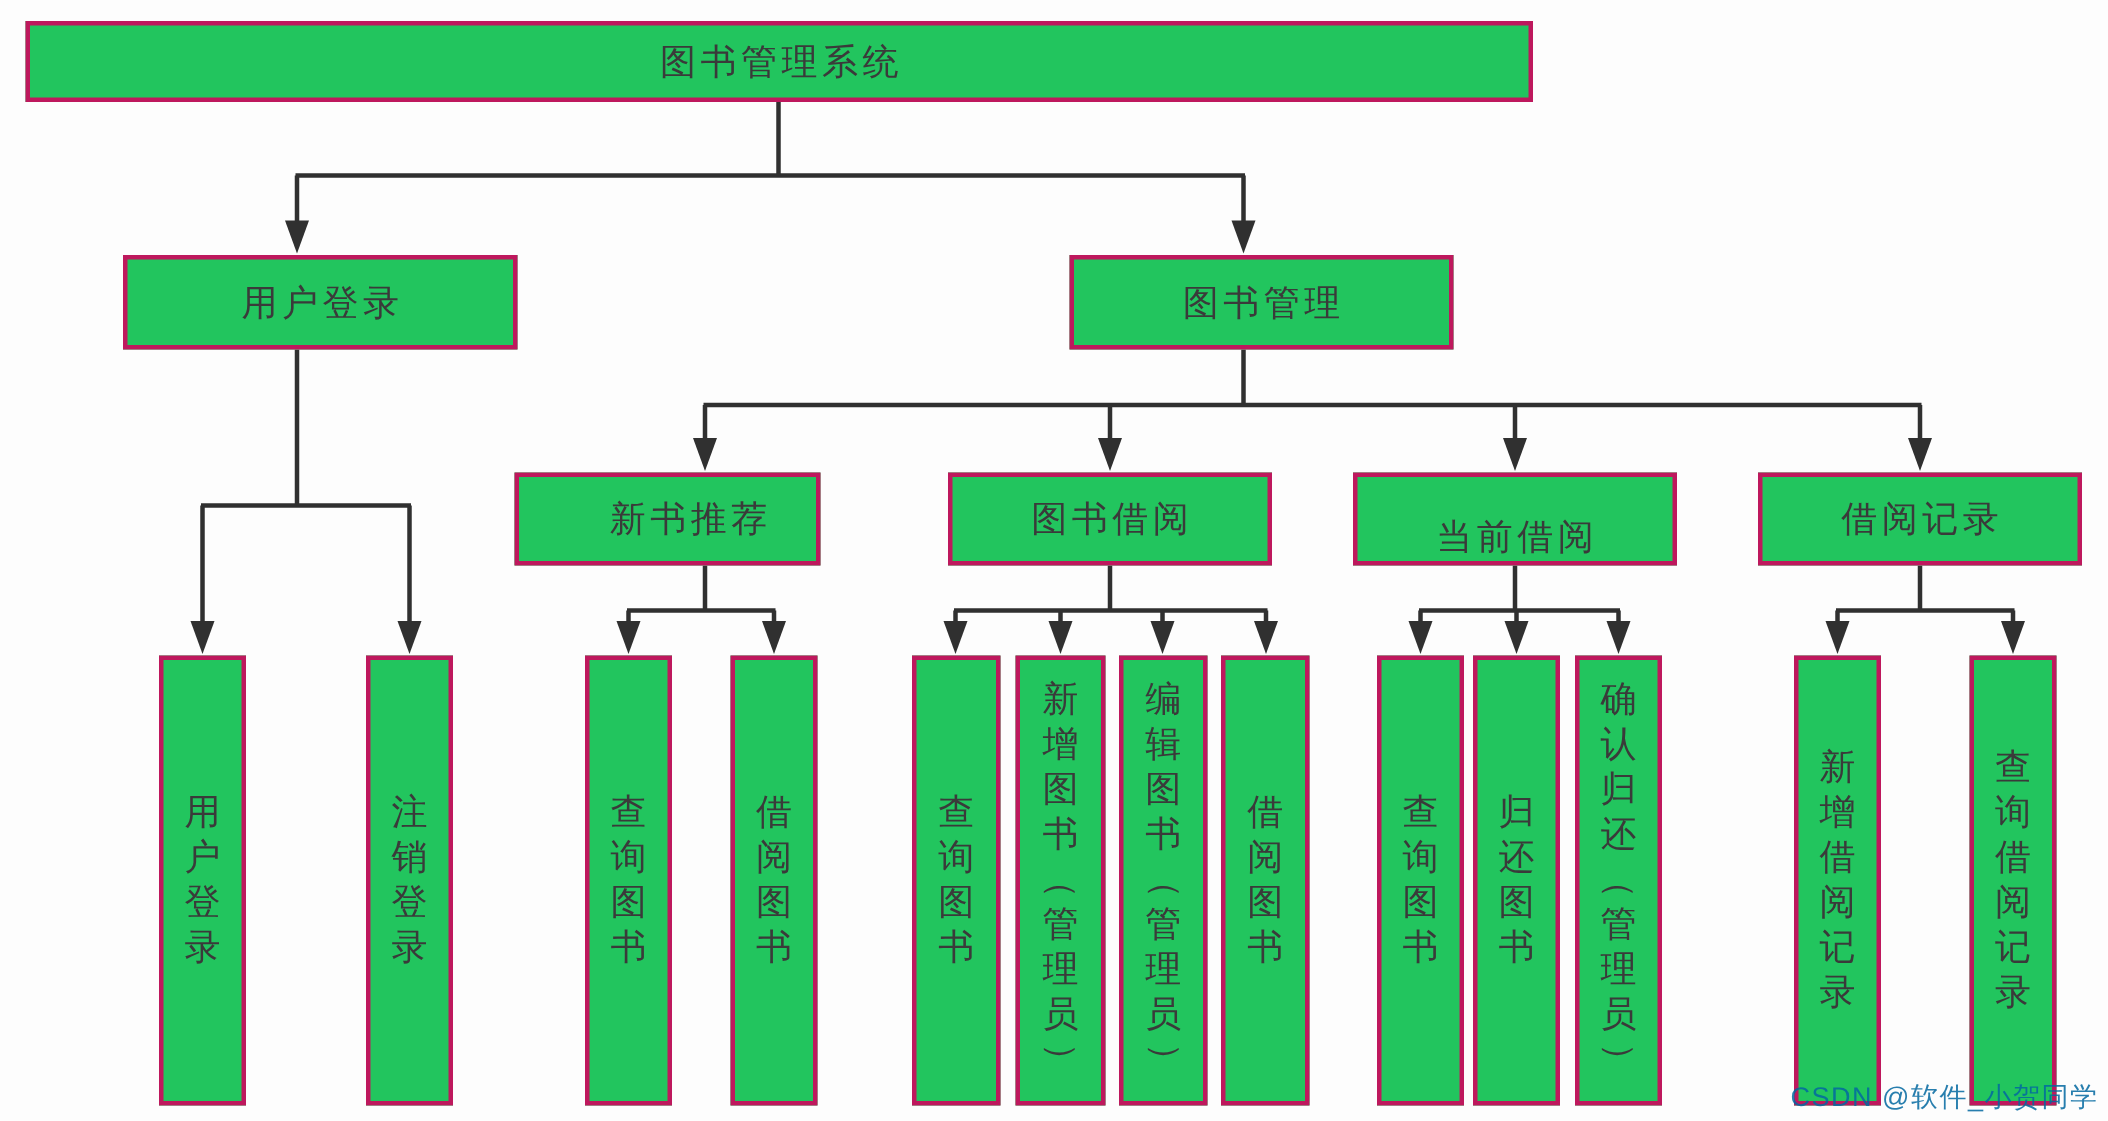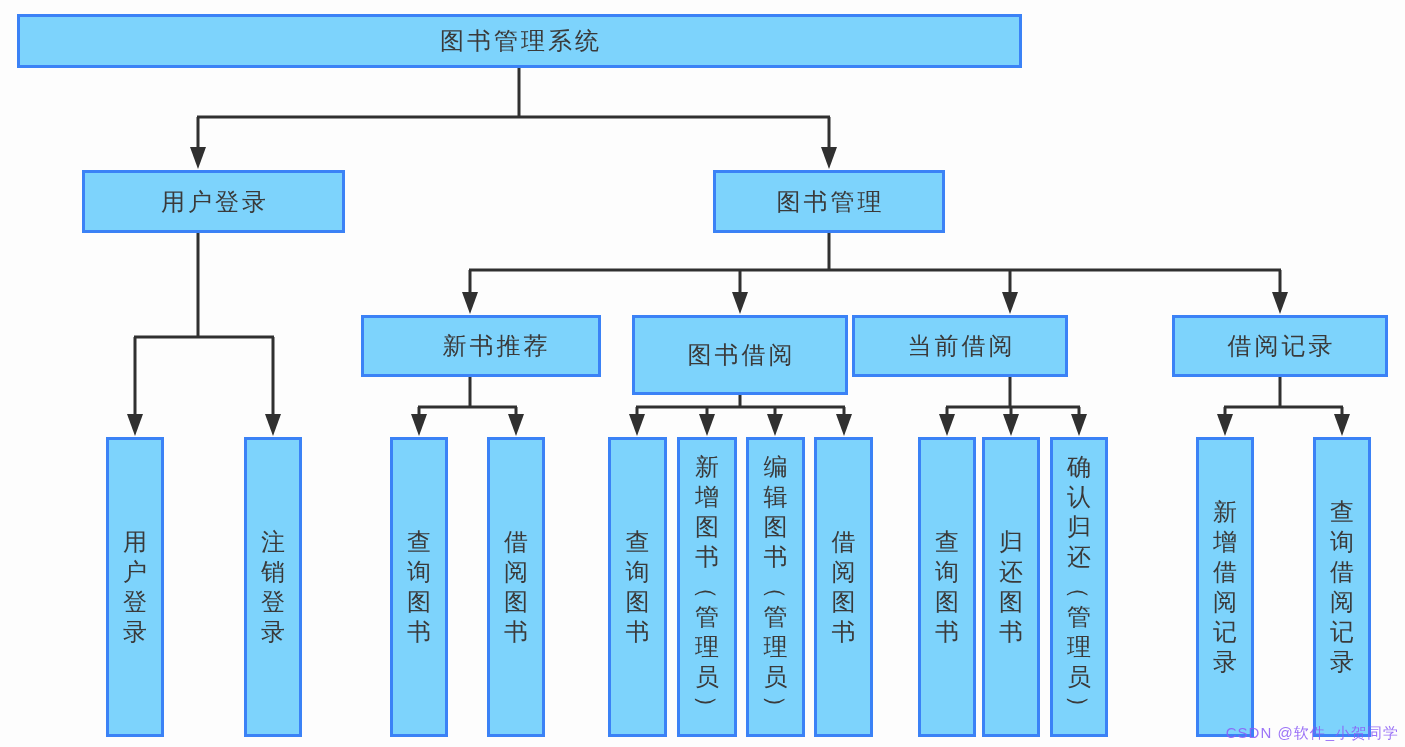--- a/index.html
+++ b/index.html
@@ -1,32 +1,32 @@
 <!DOCTYPE html>
 <html><head>
 <meta charset="utf-8">
 <style>
   html,body{margin:0;padding:0;}
   body{font-family:"Liberation Sans","DejaVu Sans",sans-serif;background:#ffffff;}
   #canvas{position:relative;width:1405px;height:747px;background:#fdfdfd;overflow:hidden;}
   .box{
-    position:absolute;box-sizing:border-box;background:#7dd3fc;
-    border:3px solid #3b82f6;color:#3a3a3a;
+    position:absolute;box-sizing:border-box;background:#22c55e;
+    border:3px solid #be185d;color:#3a3a3a;
     display:flex;align-items:center;justify-content:center;
   }
   .hlabel{font-size:24px;letter-spacing:3px;text-indent:3px;white-space:nowrap;}
   .root-label{font-size:24px;}
   .vtext{display:block;text-align:center;}
   .vtext span{display:block;width:100%;text-align:center;font-size:24px;line-height:30px;color:#3a3a3a;}
   .vtext span.rot{transform:rotate(90deg);}
   svg.connectors{position:absolute;left:0;top:0;z-index:0;}
   .box{z-index:1;}
   #watermark{
     position:absolute;right:6px;bottom:4px;z-index:2;
-    font-size:15px;color:#8b5cf6;opacity:0.85;letter-spacing:1px;white-space:nowrap;
+    font-size:18px;color:#0369a1;opacity:0.85;letter-spacing:1px;white-space:nowrap;
   }
 </style>
 </head>
 <body>
 
 <div id="canvas">
 
   <svg class="connectors" width="1405" height="747" viewBox="0 0 1405 747">
     <g stroke="#303030" stroke-width="3" fill="none">
       <path d="M519 68 L519 117 M197 117 L830 117 M198 117 L198 150 M829 117 L829 150"></path>
@@ -60,31 +60,31 @@
     </g>
   </svg>
 
   <div class="box" style="left:17px;top:14px;width:1005px;height:54px;">
     <span class="hlabel root-label">图书管理系统</span>
   </div>
 
   <div class="box" style="left:82px;top:170px;width:263px;height:63px;">
     <span class="hlabel">用户登录</span>
   </div>
-  <div class="box" style="left:713px;top:170px;width:232px;height:63px;">
+  <div class="box" style="left:713px;top:170px;width:256px;height:63px;">
     <span class="hlabel">图书管理</span>
   </div>
 
-  <div class="box" style="left:361px;top:315px;width:240px;height:62px;padding-left:28px;">
+  <div class="box" style="left:343px;top:315px;width:204px;height:62px;padding-left:28px;">
     <span class="hlabel">新书推荐</span>
   </div>
-  <div class="box" style="left:632px;top:315px;width:216px;height:80px;">
+  <div class="box" style="left:632px;top:315px;width:216px;height:62px;">
     <span class="hlabel">图书借阅</span>
   </div>
-  <div class="box" style="left:852px;top:315px;width:216px;height:62px;">
+  <div class="box" style="left:902px;top:315px;width:216px;height:62px;align-items:flex-end;">
     <span class="hlabel">当前借阅</span>
   </div>
   <div class="box" style="left:1172px;top:315px;width:216px;height:62px;font-family:Liberation Mono, monospace;">
     <span class="hlabel">借阅记录</span>
   </div>
 
   <div class="box" style="left:106px;top:437px;width:58px;height:300px;">
     <span class="vtext">
         <span>用</span>
         <span>户</span>

